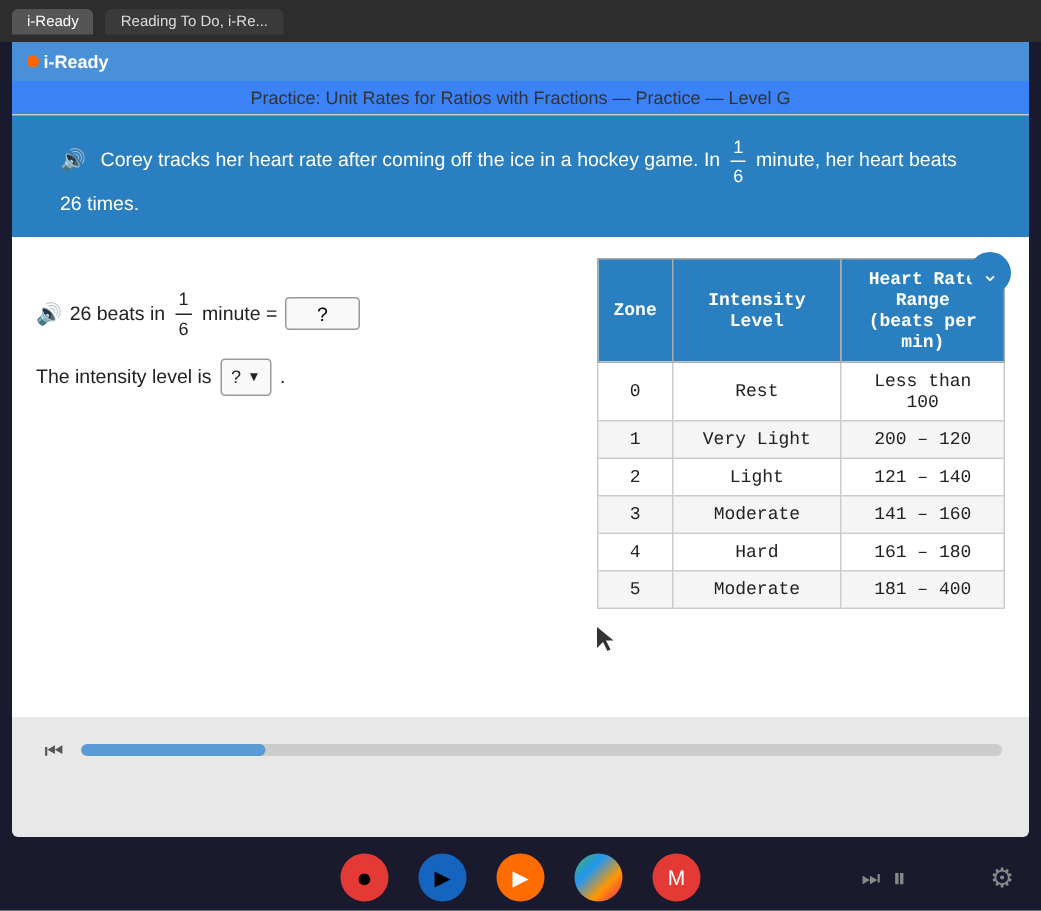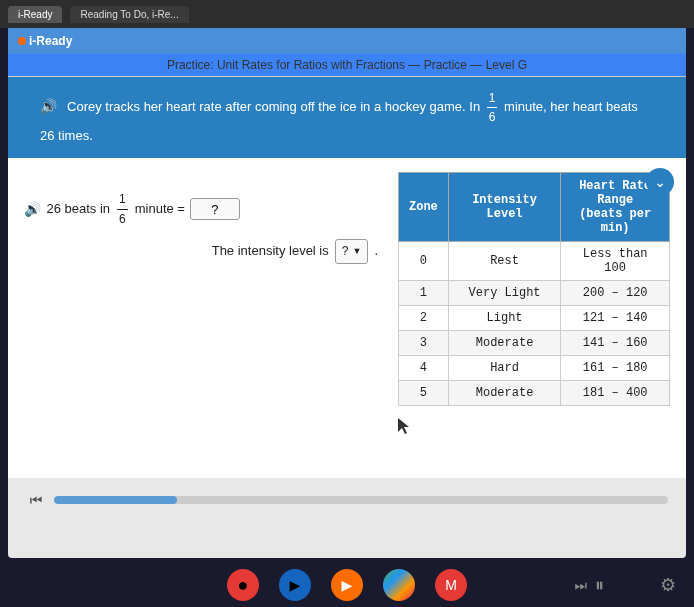--- a/index.html
+++ b/index.html
@@ -119,21 +119,20 @@
       vertical-align: middle;
       font-size: 13px;
     }
 
     .intensity-row {
       display: flex;
       align-items: center;
       gap: 6px;
       margin-top: 10px;
       font-size: 13px;
-      justify-content: flex-end;
     }
 
     .dropdown {
       display: inline-flex;
       align-items: center;
       border: 1px solid #999;
       border-radius: 3px;
       background: #f9f9f9;
       padding: 2px 6px;
       font-size: 12px;

